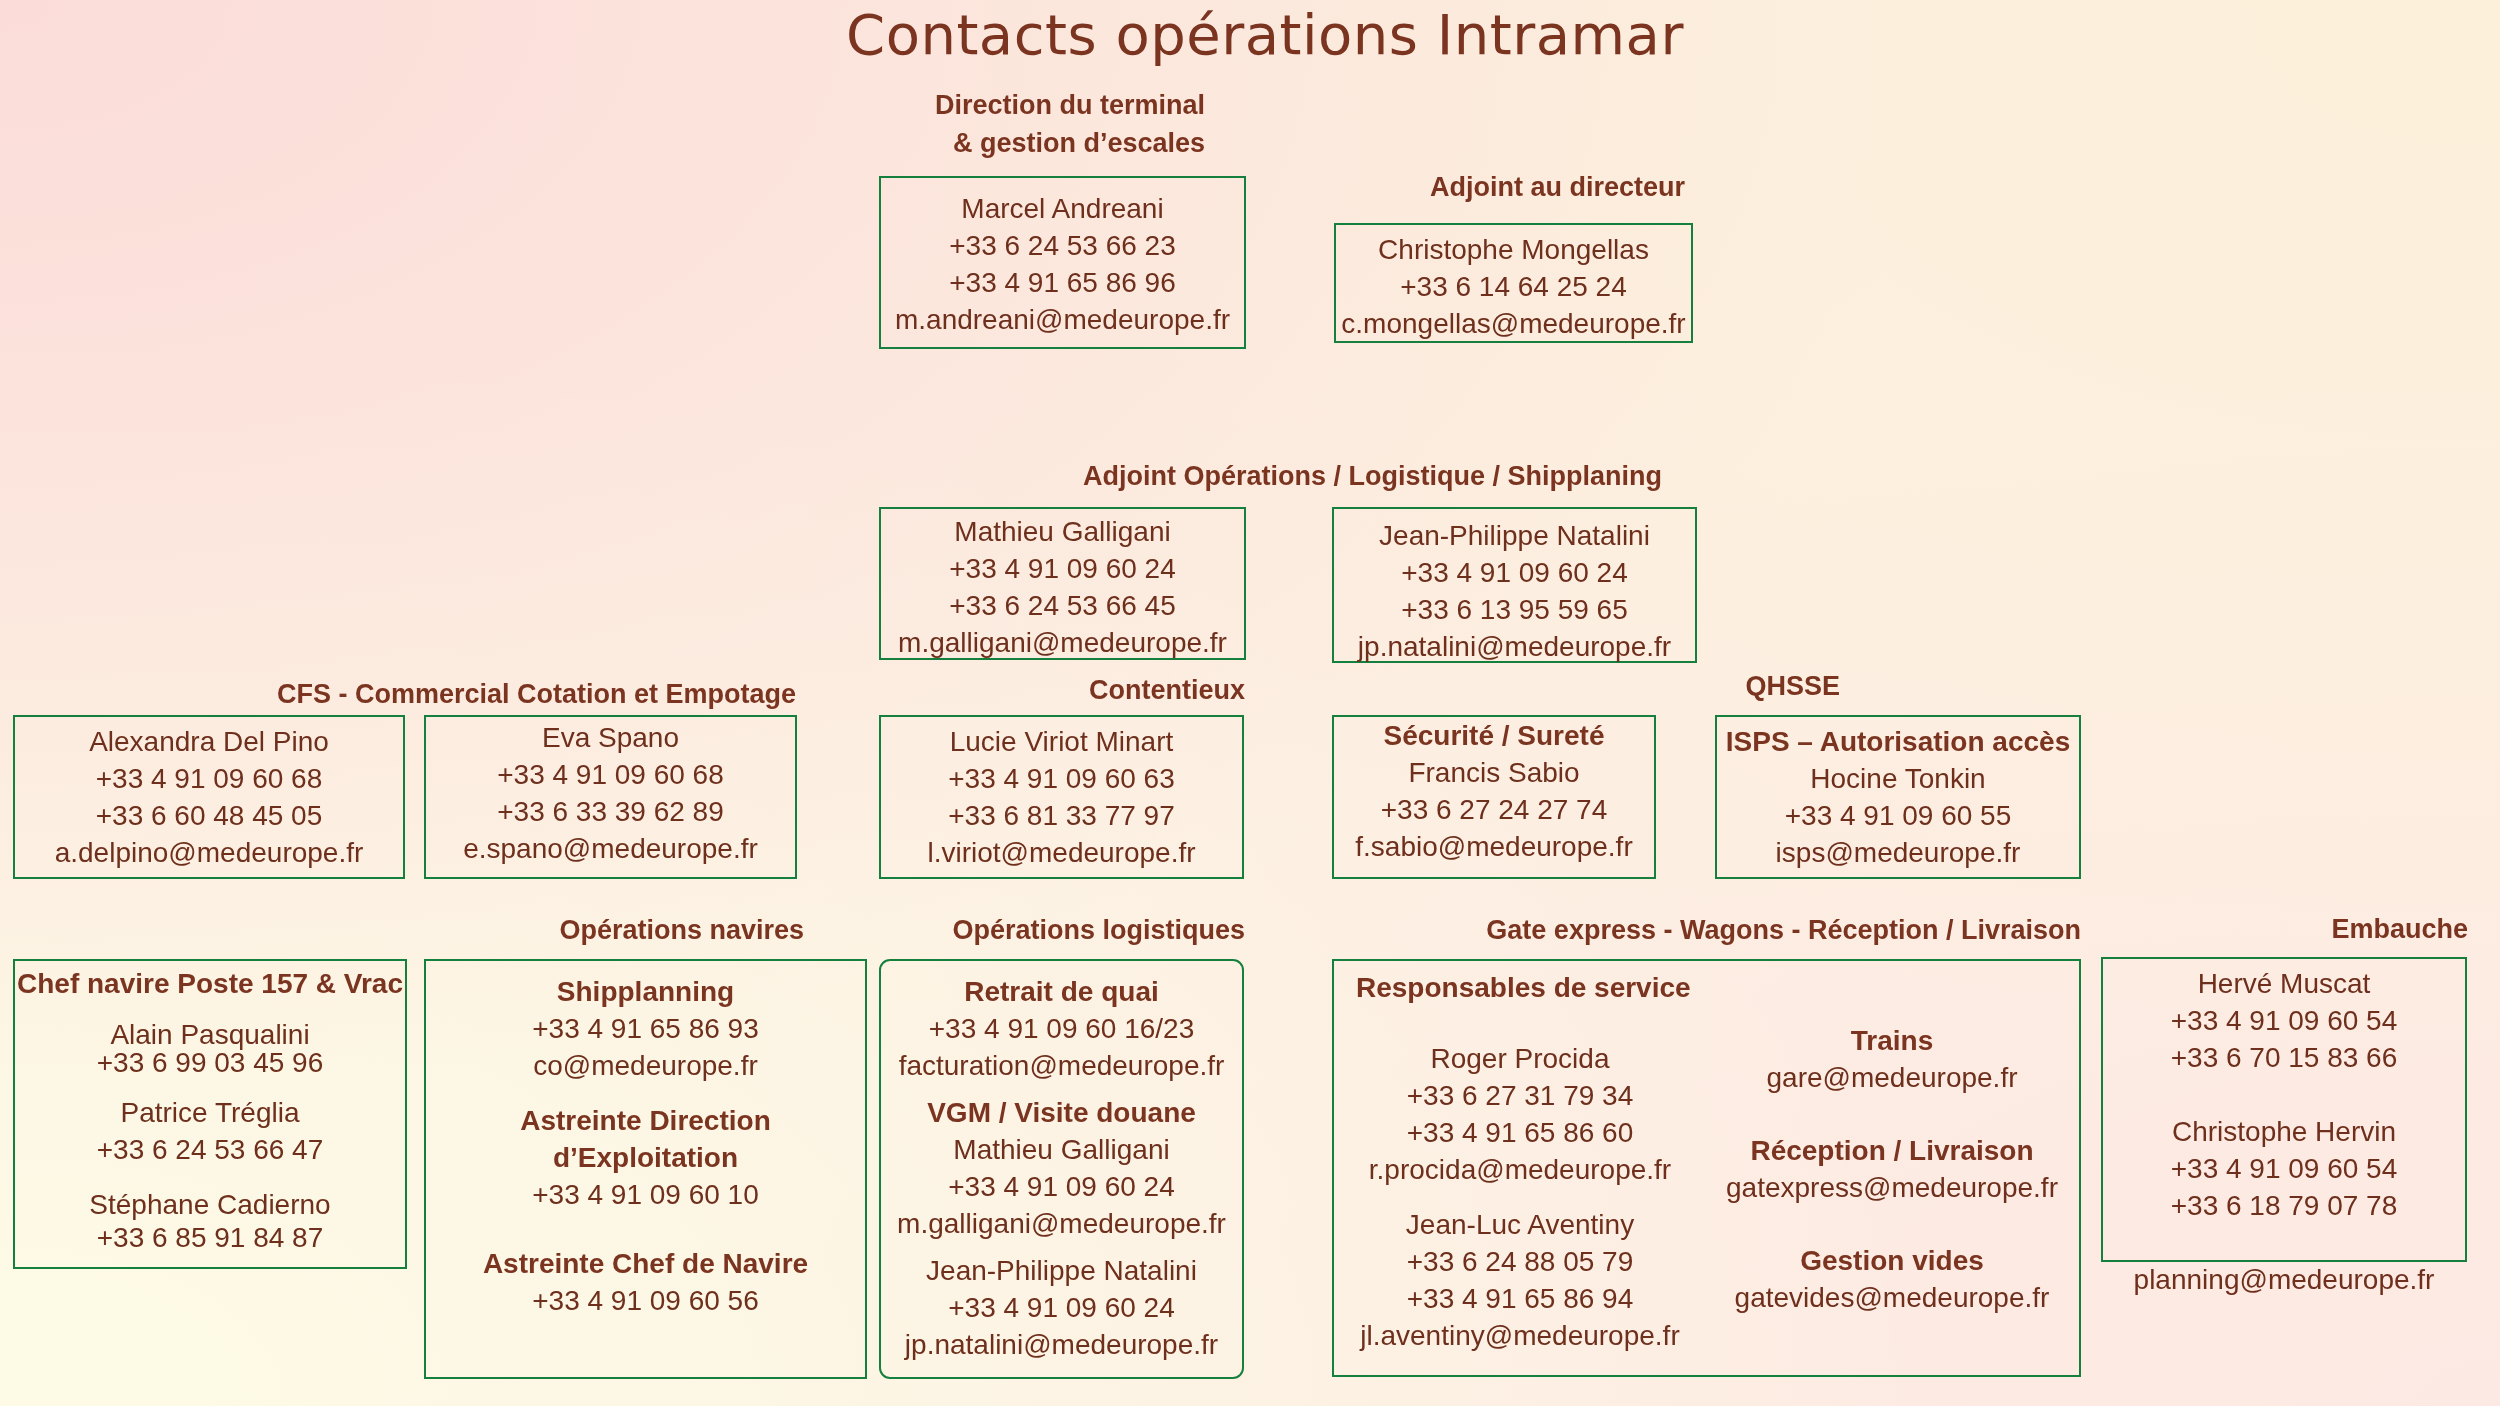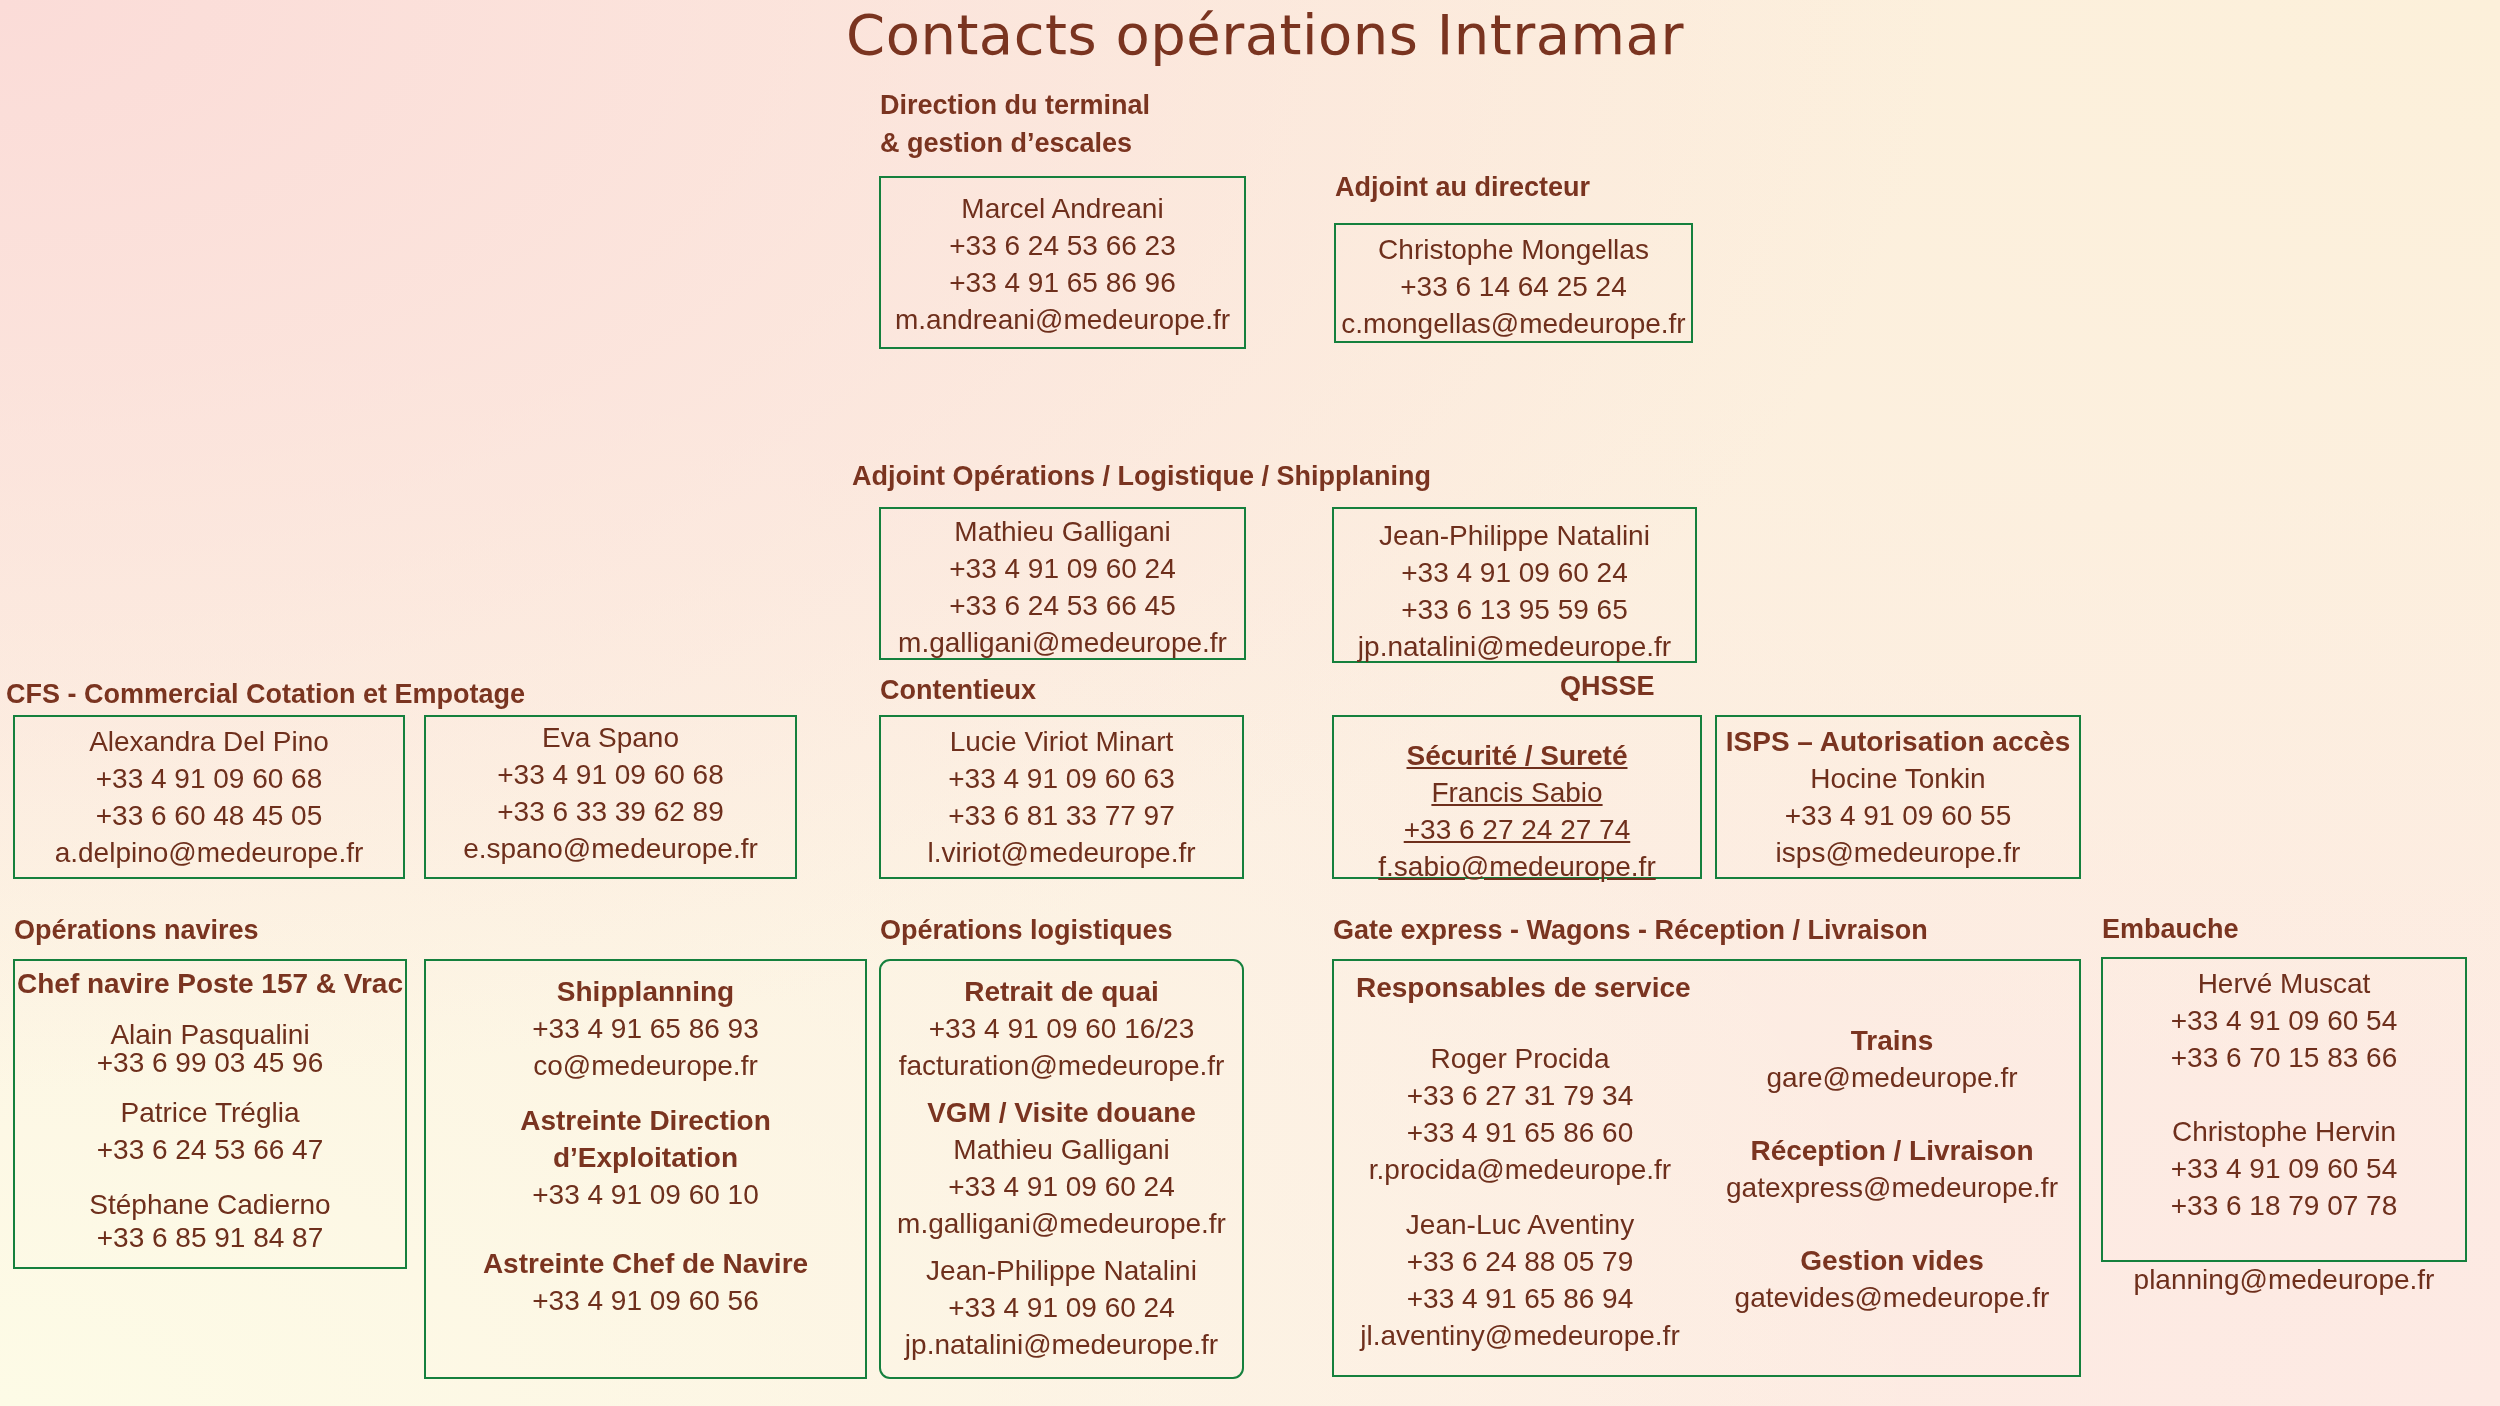--- a/index.html
+++ b/index.html
@@ -13,21 +13,21 @@
       radial-gradient(ellipse at 0% 100%, #fdfbe6 0%, rgba(253,251,230,0) 55%),
       radial-gradient(ellipse at 100% 100%, #fde9e3 0%, rgba(253,233,227,0) 55%),
       #fcefe2;
   }
   .title {
     position:absolute; left:0; width:2530px; top:2px; text-align:center;
     font-family:"DejaVu Sans", sans-serif; font-size:56px; font-weight:400;
     color:#7a3420; letter-spacing:0.5px;
   }
   .hdr {
-    position:absolute; text-align:left; font-weight:700; font-size:27px;
+    position:absolute; text-align:right; font-weight:700; font-size:27px;
     color:#7a3420; line-height:38px;
     font-family:"Liberation Sans", sans-serif;
   }
   .box {
     position:absolute; border:2px solid #15803d; box-sizing:border-box;
     text-align:center; font-size:28px; line-height:37px; color:#6e2f1c;
   }
   .box .ln { display:block; white-space:nowrap; }
   .box .sub { display:block; font-weight:700; color:#7a3420; white-space:nowrap; }
   .gap { display:block; height:18px; }
@@ -87,21 +87,21 @@
 
 <div class="hdr" style="left:880px; width:365px; top:671px;">Contentieux</div>
 <div class="box" style="left:879px; top:715px; width:365px; height:164px; padding-top:6px;">
   <span class="ln">Lucie Viriot Minart</span>
   <span class="ln">+33 4 91 09 60 63</span>
   <span class="ln">+33 6 81 33 77 97</span>
   <span class="ln">l.viriot@medeurope.fr</span>
 </div>
 
 <div class="hdr" style="left:1560px; width:280px; top:667px;">QHSSE</div>
-<div class="box" style="left:1332px; top:715px; width:370px; height:164px; padding-top:20px;text-decoration:underline;">
+<div class="box" style="left:1332px; top:715px; width:324px; height:164px; padding-top:0;">
   <span class="sub">Sécurité / Sureté</span>
   <span class="ln">Francis Sabio</span>
   <span class="ln">+33 6 27 24 27 74</span>
   <span class="ln">f.sabio@medeurope.fr</span>
 </div>
 <div class="box" style="left:1715px; top:715px; width:366px; height:164px; padding-top:6px;">
   <span class="sub">ISPS – Autorisation accès</span>
   <span class="ln">Hocine Tonkin</span>
   <span class="ln">+33 4 91 09 60 55</span>
   <span class="ln">isps@medeurope.fr</span>

